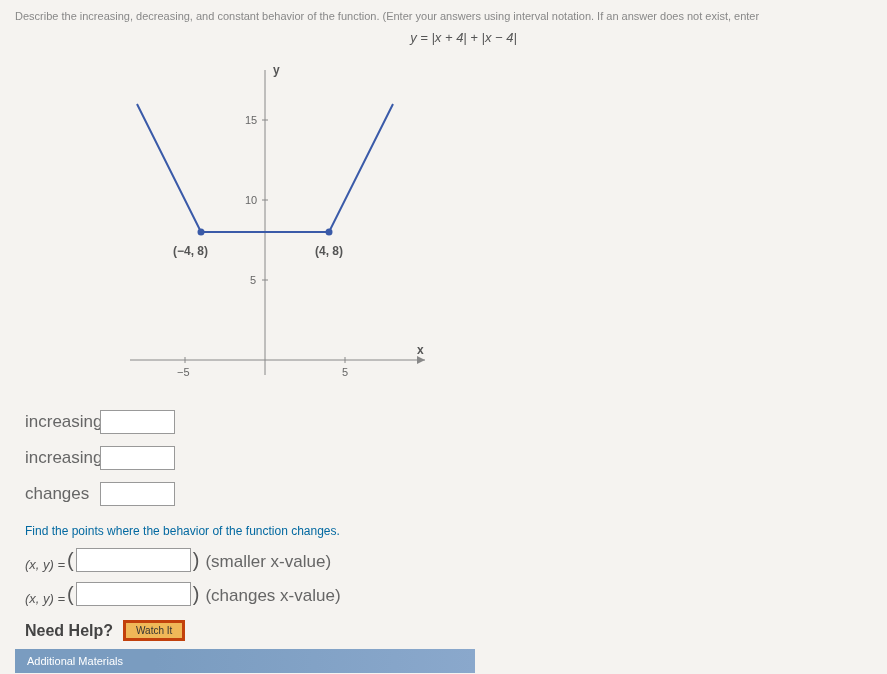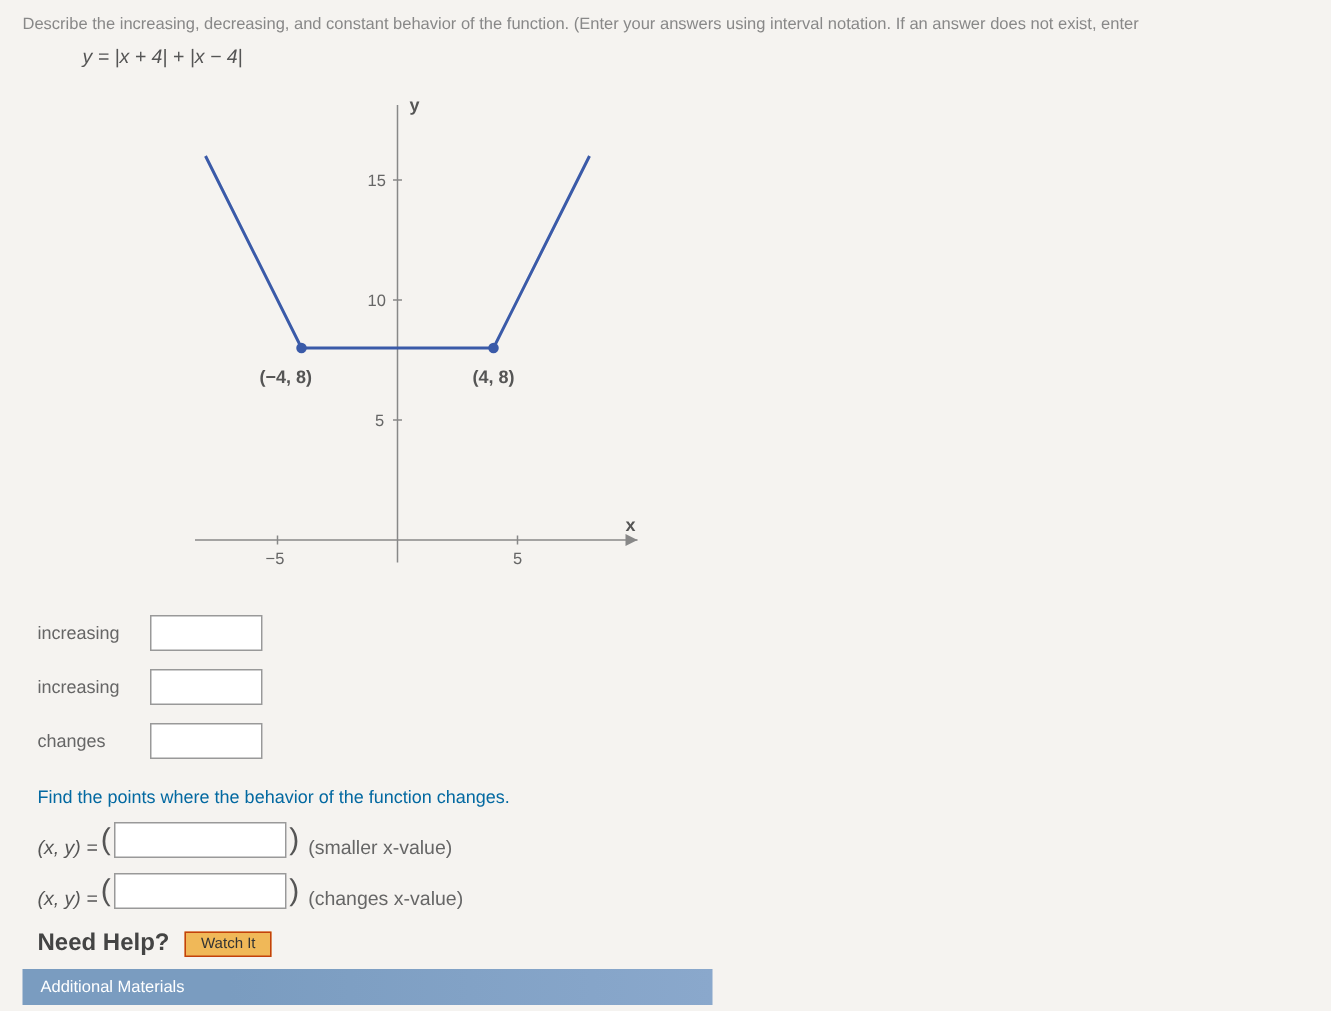--- a/index.html
+++ b/index.html
@@ -17,35 +17,36 @@
       color: #888;
       font-size: 11px;
       margin-bottom: 8px;
     }
     .equation {
       color: #555;
       font-size: 13px;
       font-style: italic;
       margin-left: 40px;
       margin-bottom: 15px;
+      text-align: center;
     }
     .chart-container {
       margin-left: 80px;
       margin-bottom: 20px;
     }
     svg { display: block; }
     .answer-row {
       display: flex;
       align-items: center;
       margin-bottom: 12px;
       margin-left: 10px;
     }
     .answer-label {
       width: 75px;
-      font-size: 12px;
+      font-size: 17px;
       color: #666;
     }
     .answer-input {
       width: 75px;
       height: 24px;
       border: 1px solid #999;
       background: #fff;
       padding: 2px 4px;
       font-size: 12px;
     }
@@ -68,37 +69,37 @@
       width: 115px;
       height: 24px;
       border: 1px solid #999;
       background: #fff;
       padding: 2px 4px;
       font-size: 12px;
       margin: 0 2px;
     }
     .point-note {
       margin-left: 6px;
-      font-size: 13px;
+      font-size: 17px;
       color: #666;
     }
     .need-help {
       margin: 14px 0 8px 10px;
       display: flex;
       align-items: center;
     }
     .need-help-label {
       font-weight: bold;
       font-size: 16px;
       color: #444;
       margin-right: 10px;
     }
     .watch-btn {
       background: #f0b858;
-      border: 1px solid #c2410c;
+      border: 3px solid #c2410c;
       padding: 2px 10px;
       font-size: 10px;
       color: #333;
       cursor: pointer;
     }
     .additional {
       background: #6a8fb5;
       background: linear-gradient(to right, #7a9cc0 0%, #7a9cc0 30%, #8aa8cc 100%);
       color: #fff;
       font-size: 11px;

